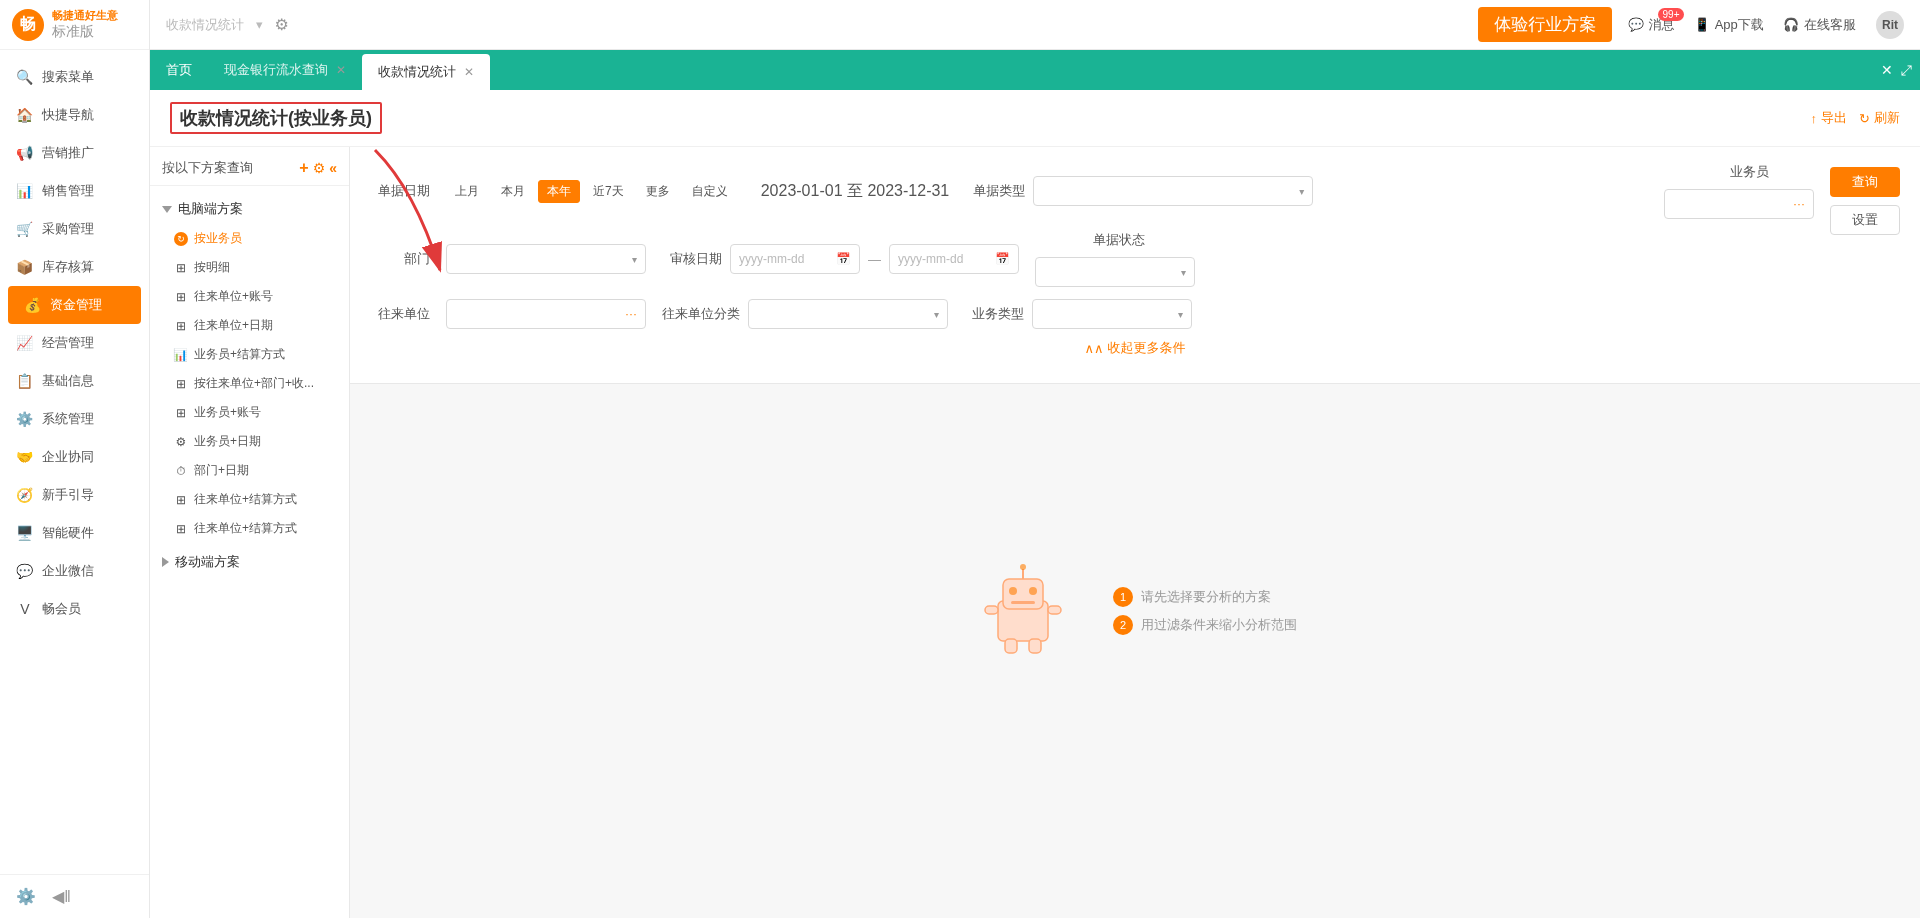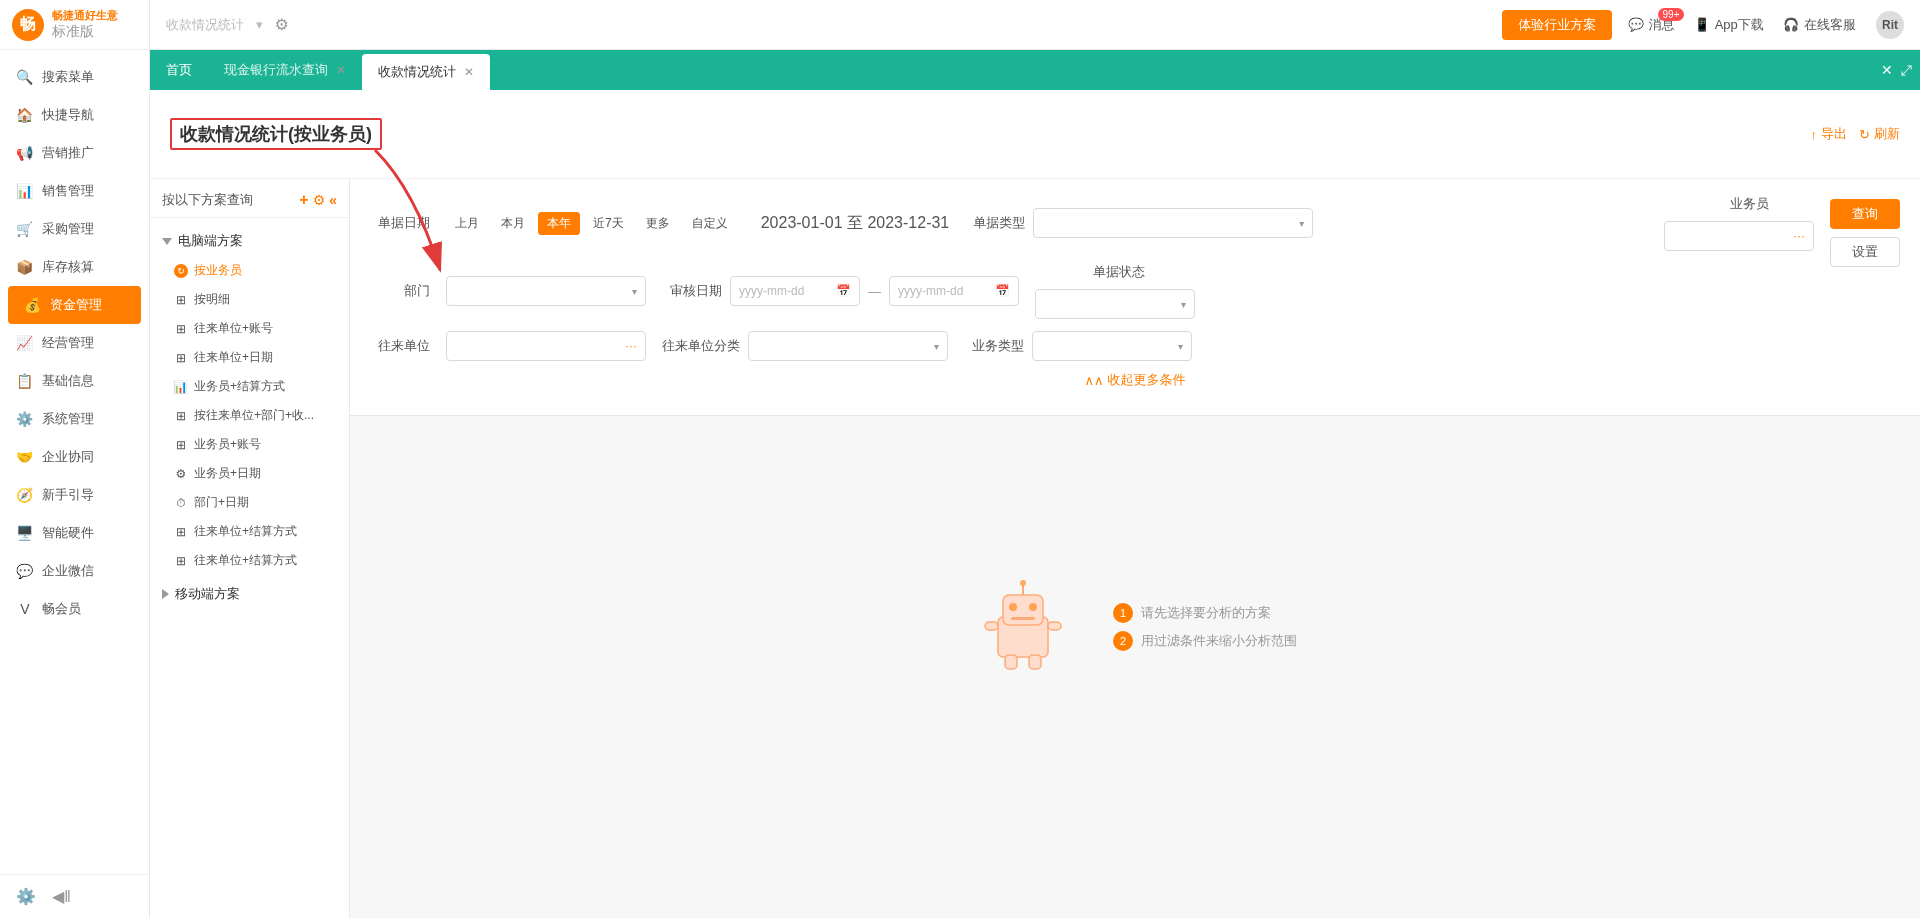--- a/index.html
+++ b/index.html
@@ -39,21 +39,21 @@
     
     .topbar {
       height: 50px; background: #fff; border-bottom: 1px solid #e8e8e8;
       display: flex; align-items: center; justify-content: space-between;
       padding: 0 16px;
     }
     .topbar-left { display: flex; align-items: center; gap: 12px; }
     .topbar-actions { display: flex; align-items: center; gap: 16px; }
     .trial-btn {
       background: #ff7d00; color: white; border: none; padding: 6px 16px;
-      border-radius: 4px; cursor: pointer; font-size: 13px;
+      border-radius: 4px; cursor: pointer; font-size: 17px;
     }
     .topbar-icons { display: flex; align-items: center; gap: 20px; color: #555; font-size: 13px; }
     .topbar-icon-item { display: flex; align-items: center; gap: 4px; cursor: pointer; position: relative; }
     .badge {
       background: #ff4d4f; color: white; border-radius: 10px; font-size: 10px;
       padding: 1px 5px; position: absolute; top: -8px; right: -10px; min-width: 18px; text-align: center;
     }
     .user-avatar { width: 28px; height: 28px; background: #ddd; border-radius: 50%; }
 
     
@@ -66,21 +66,21 @@
       cursor: pointer; font-size: 13px; color: rgba(255,255,255,0.85); position: relative;
       white-space: nowrap;
     }
     .tab.home { color: white; }
     .tab.active { background: #fff; color: #333; border-radius: 4px 4px 0 0; margin-top: 4px; height: 36px; }
     .tab-close { margin-left: 8px; color: #999; font-size: 12px; }
     .tabbar-controls { margin-left: auto; display: flex; align-items: center; padding-right: 8px; gap: 8px; }
 
     
     .page-header {
-      background: #fff; padding: 28px 20px;
+      background: #fff; padding: 12px 20px;
       display: flex; align-items: center; justify-content: space-between;
       border-bottom: 1px solid #f0f0f0;
     }
     .page-title {
       font-size: 18px; font-weight: bold; color: #333;
       border: 2px solid #e03a3a; padding: 2px 8px; border-radius: 2px;
     }
     .page-header-actions { display: flex; gap: 12px; }
     .header-action-btn {
       display: flex; align-items: center; gap: 4px; color: #ff7d00;

